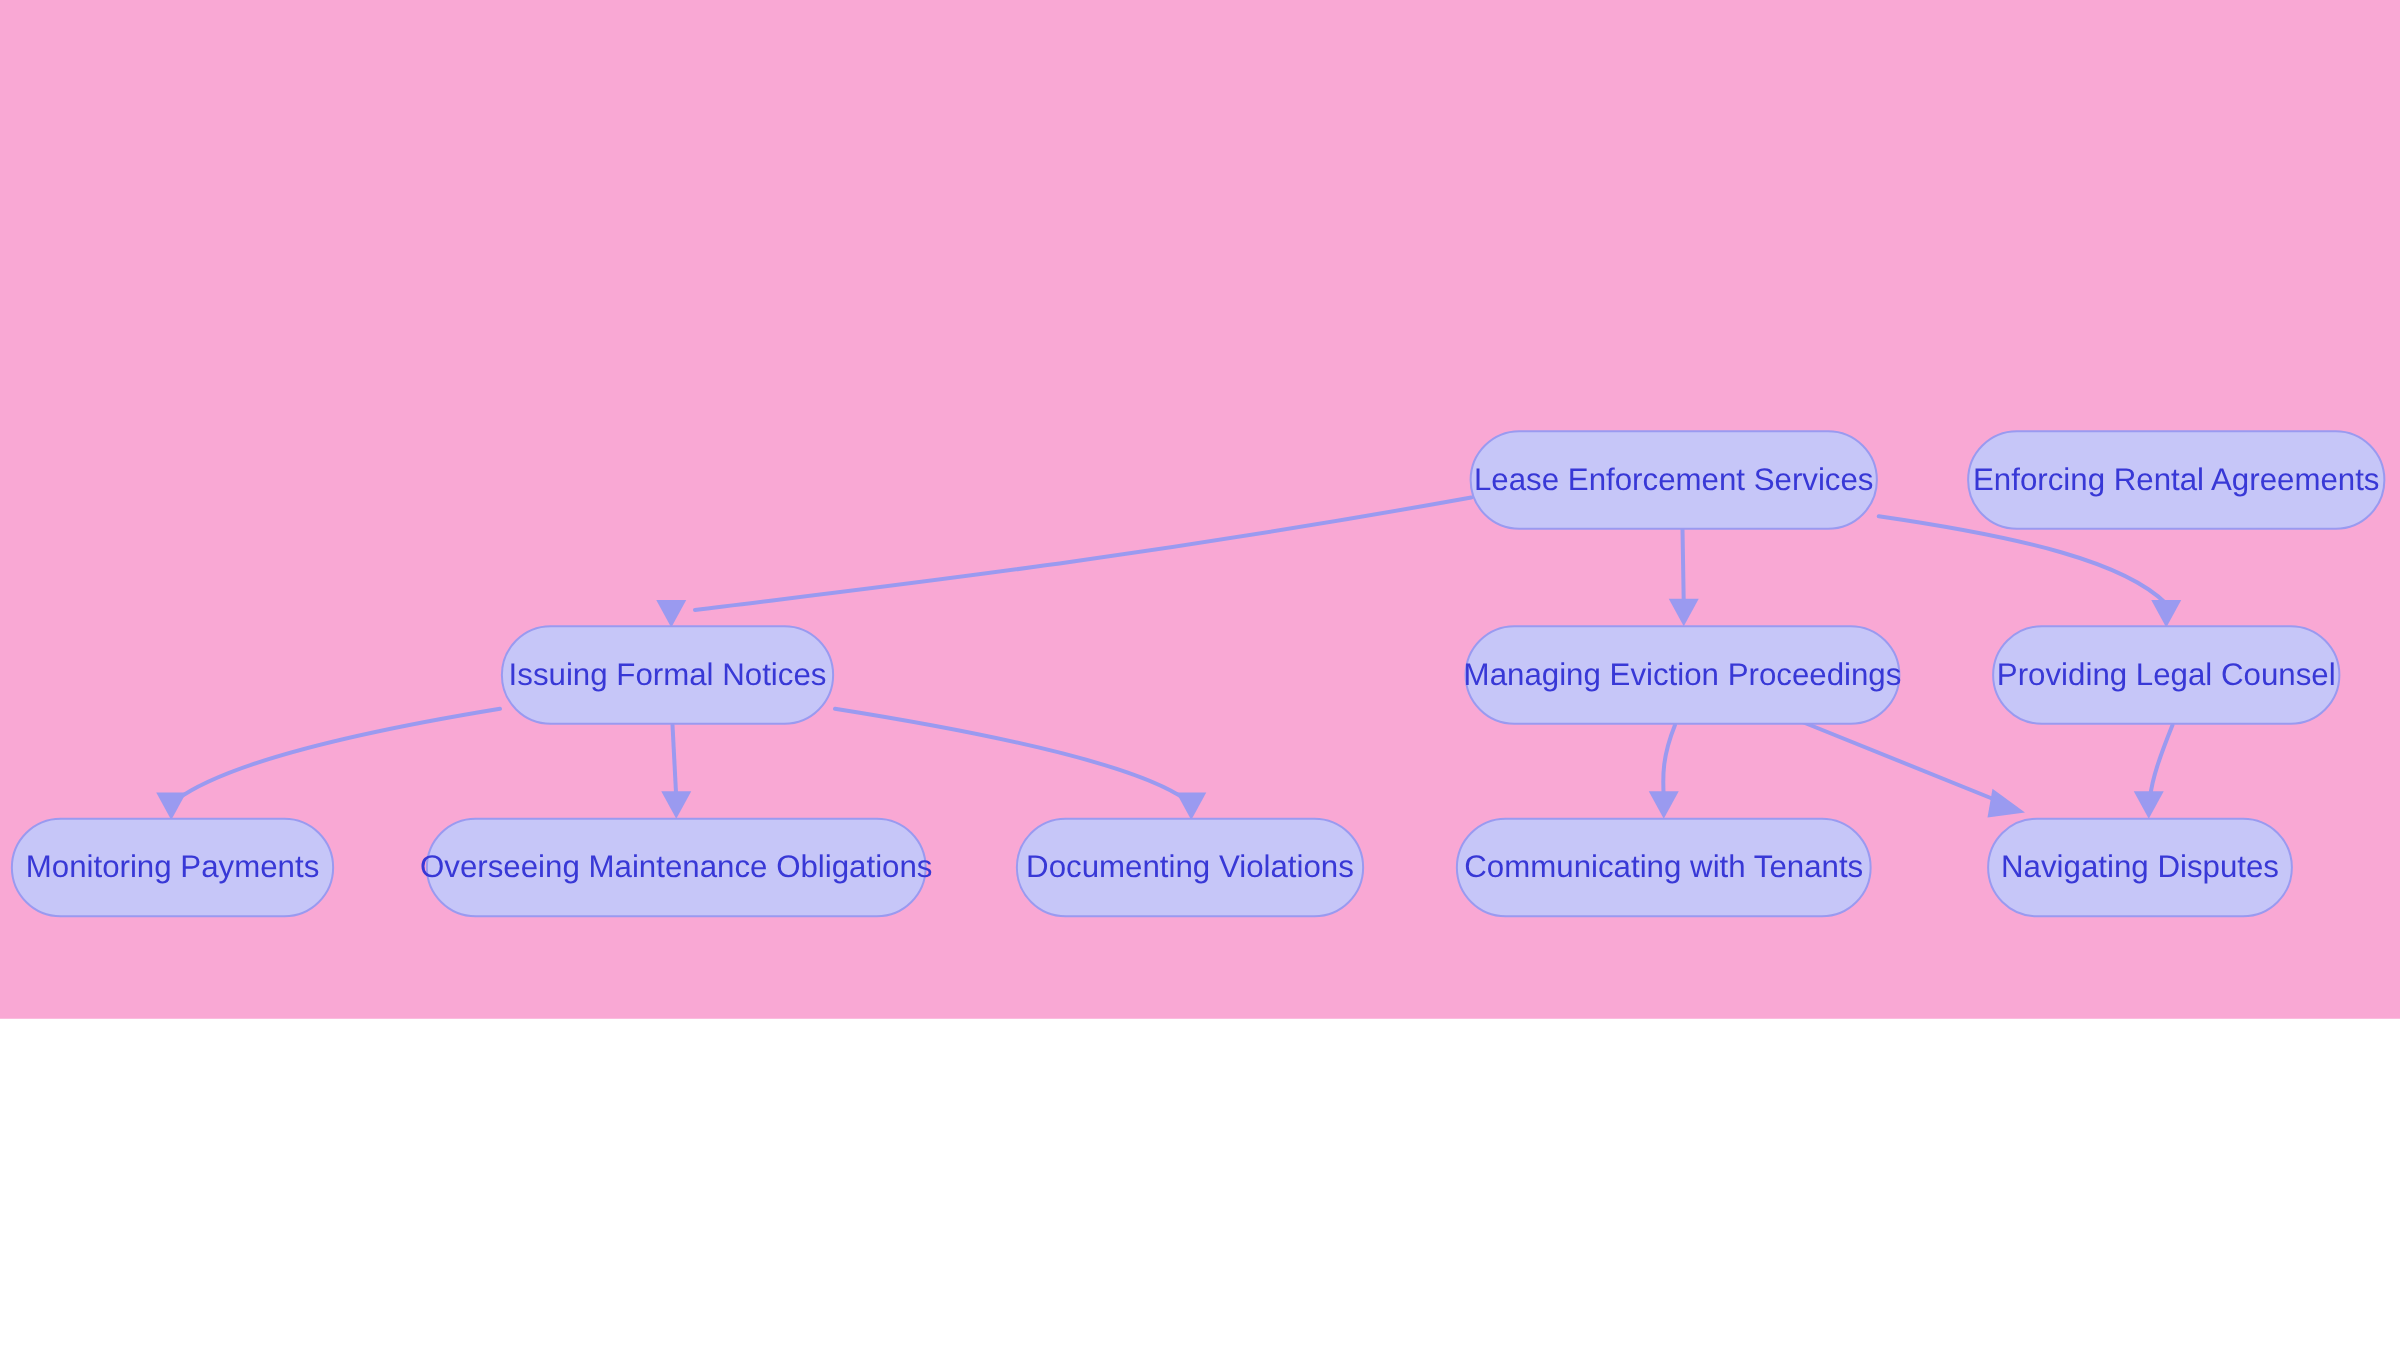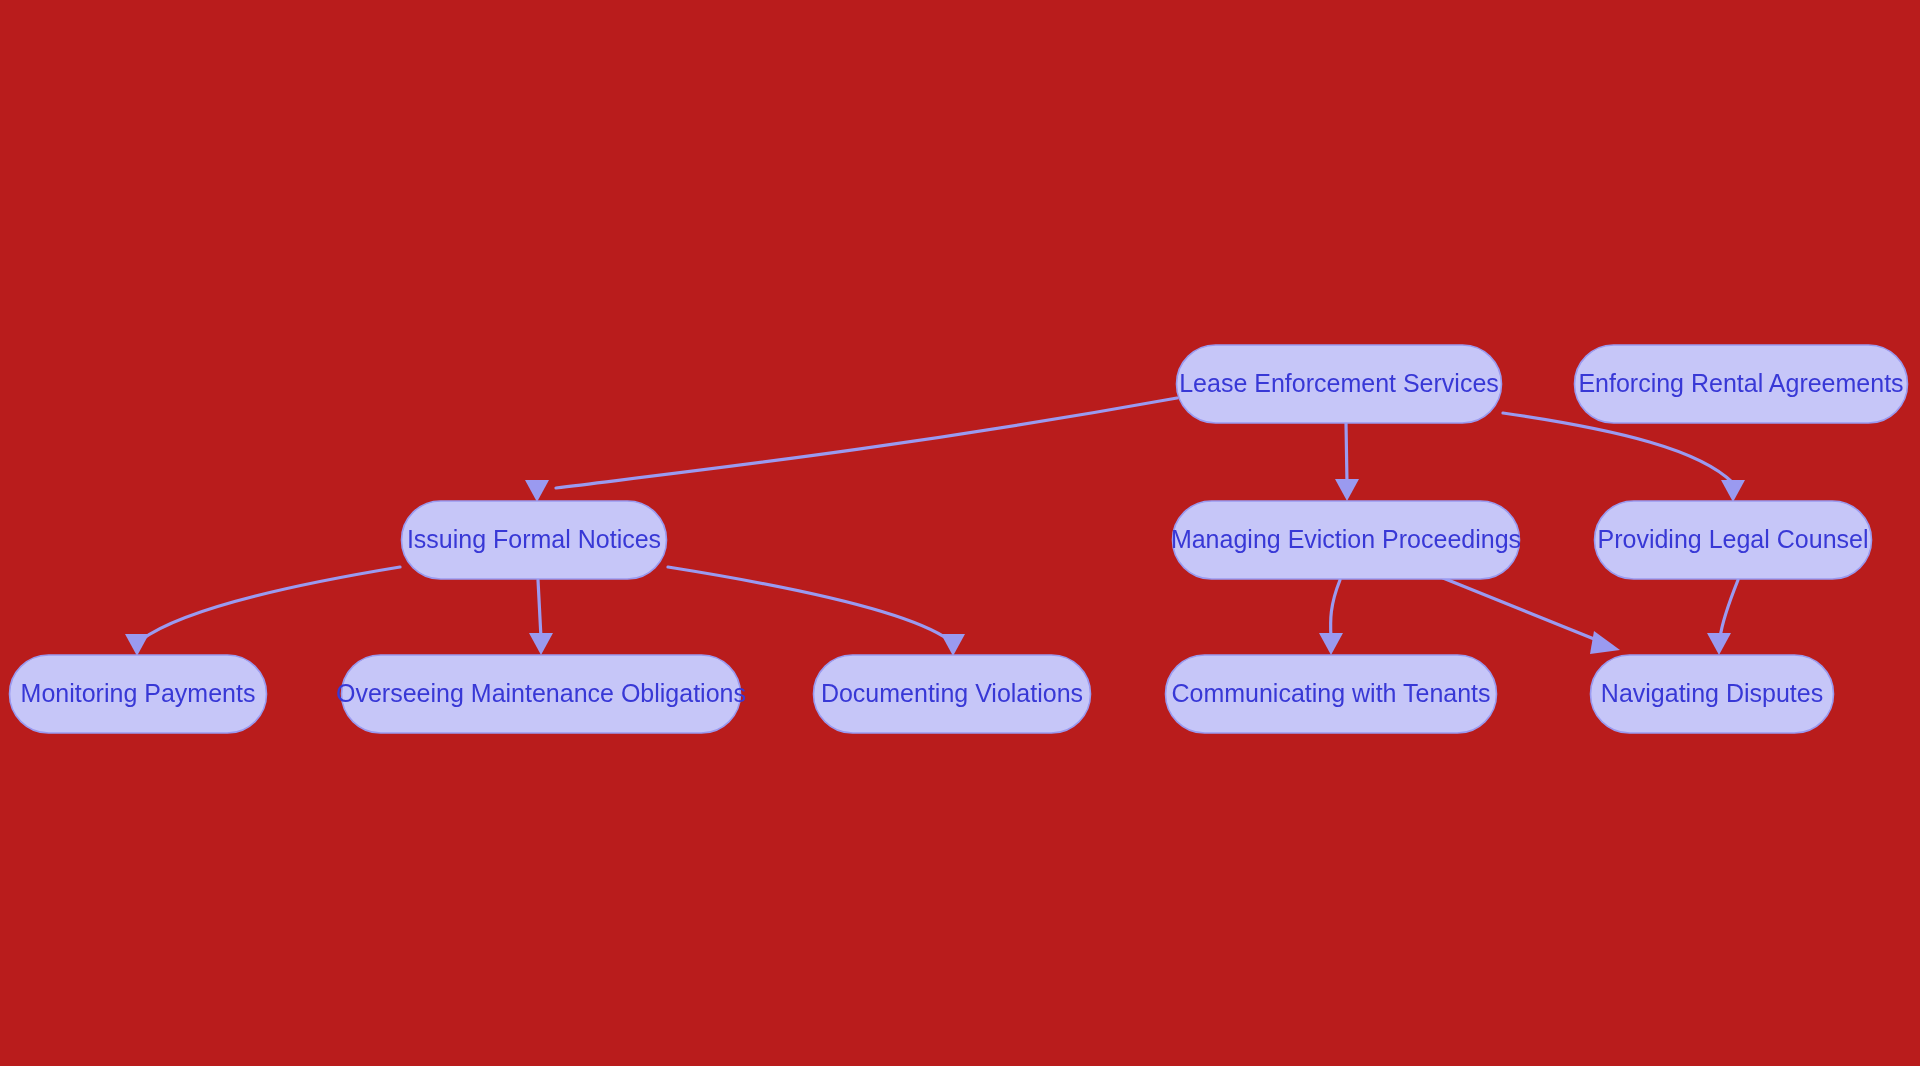--- a/index.html
+++ b/index.html
@@ -6,22 +6,22 @@
     margin: 0;
     padding: 0;
     background: #ffffff;
     width: 1920px;
     height: 1083px;
     overflow: hidden;
   }
   #diagram-root {
     position: relative;
     width: 1920px;
-    height: 1066px;
-    background: #b91c1c;
+    height: 815px;
+    background: #f9a8d4;
     font-family: "Liberation Sans", sans-serif;
   }
   svg#flow-svg {
     position: absolute;
     top: 0;
     left: 0;
     width: 1920px;
     height: 1083px;
     display: block;
   }

